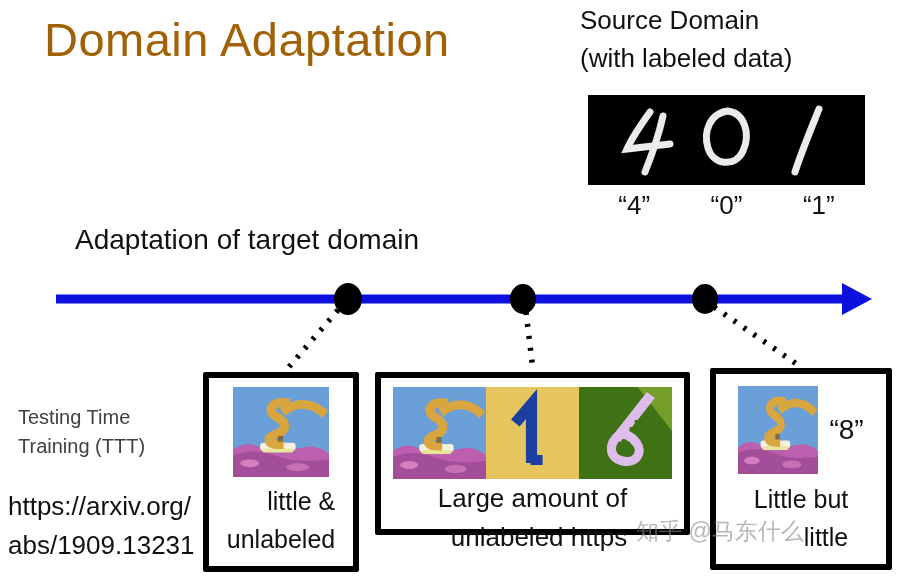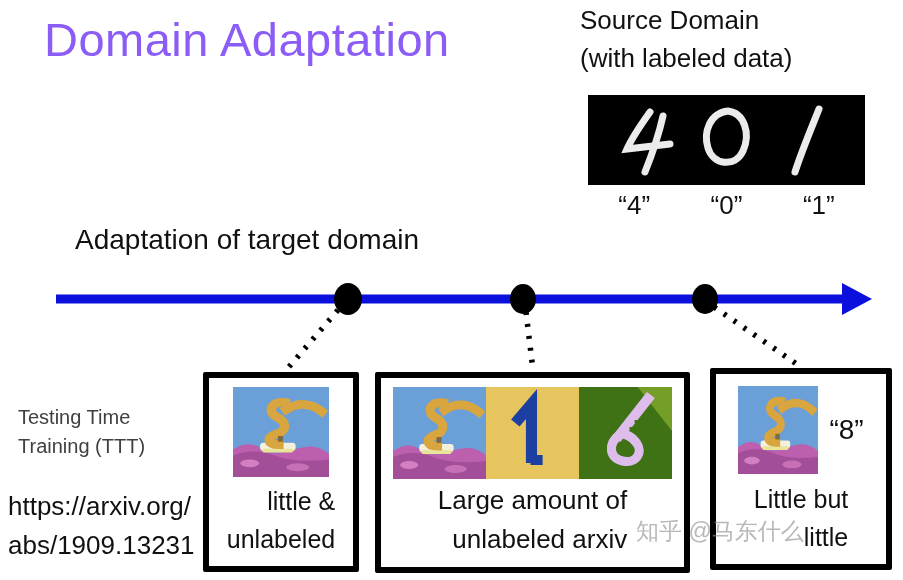--- a/index.html
+++ b/index.html
@@ -1,29 +1,29 @@
 <!DOCTYPE html>
 <html><head>
 <meta charset="utf-8">
 <style>
   html,body{margin:0;padding:0;background:#ffffff;}
   .slide{
     position:relative;width:903px;height:580px;background:#ffffff;
     font-family:"Liberation Sans",sans-serif;color:#1a1a1a;overflow:hidden;
   }
   .abs{position:absolute;}
-  .slide-title{left:44px;top:12px;font-size:47px;font-weight:400;letter-spacing:.5px;color:#8b5cf6;}
+  .slide-title{left:44px;top:12px;font-size:47px;font-weight:400;letter-spacing:.5px;color:#a16207;}
   .source-heading{left:580px;top:2px;width:300px;text-align:left;font-size:26px;line-height:1.45;color:#111;}
   .mnist-panel{left:588px;top:95px;width:277px;height:90px;background:#000;}
   .mnist-labels{left:588px;top:190px;width:277px;display:flex;justify-content:space-around;font-size:26px;color:#111;}
   .axis-label{left:75px;top:224px;font-size:28px;color:#111;}
   .diagram-overlay{left:0;top:260px;pointer-events:none;}
   .scenario-box{border:6px solid #000;border-radius:2px;background:#fff;display:flex;flex-direction:column;align-items:center;box-sizing:border-box;}
   .box-left{left:203px;top:372px;width:156px;height:200px;}
-  .box-mid{left:375px;top:372px;width:315px;height:201px;}
+  .box-mid{left:375px;top:372px;width:315px;height:163px;}
   .box-right{left:710px;top:368px;width:182px;height:202px;}
   .thumb-row{display:flex;margin-top:9px;}
   .caption{margin-top:auto;margin-bottom:8px;text-align:right;font-size:25px;line-height:1.5;color:#111;white-space:nowrap;}
   .right-top-row{display:flex;align-items:center;gap:11px;margin-top:12px;}
   .digit8-tag{font-size:28px;color:#111;}
   .ttt-block{left:18px;top:403px;width:205px;font-size:20px;line-height:1.45;color:#404040;}
   .url-block{left:8px;top:487px;width:200px;font-size:26px;line-height:1.5;color:#111;}
   .watermark{left:636px;top:516px;font-size:23px;color:rgba(140,140,140,.62);white-space:nowrap;z-index:9;}
 </style>
 </head>
@@ -120,21 +120,21 @@
         </svg>
       <svg width="93" height="92" viewBox="0 0 92 92" preserveAspectRatio="none">
           <use href="#thumb1"></use>
         </svg>
       <svg width="93" height="92" viewBox="0 0 92 92" preserveAspectRatio="none">
           <use href="#thumb6"></use>
         </svg>
     </div>
     <div class="caption" style="font-size:26px;">
       <div>Large amount of</div>
-      <div>unlabeled arxiv</div>
+      <div>unlabeled https</div>
     </div>
   </div>
 
   <div class="abs scenario-box box-right">
     <div class="right-top-row">
       <svg width="80" height="88" viewBox="0 0 92 92" preserveAspectRatio="none">
           <use href="#thumb8"></use>
         </svg>
       <span class="digit8-tag">“8”</span>
     </div>

